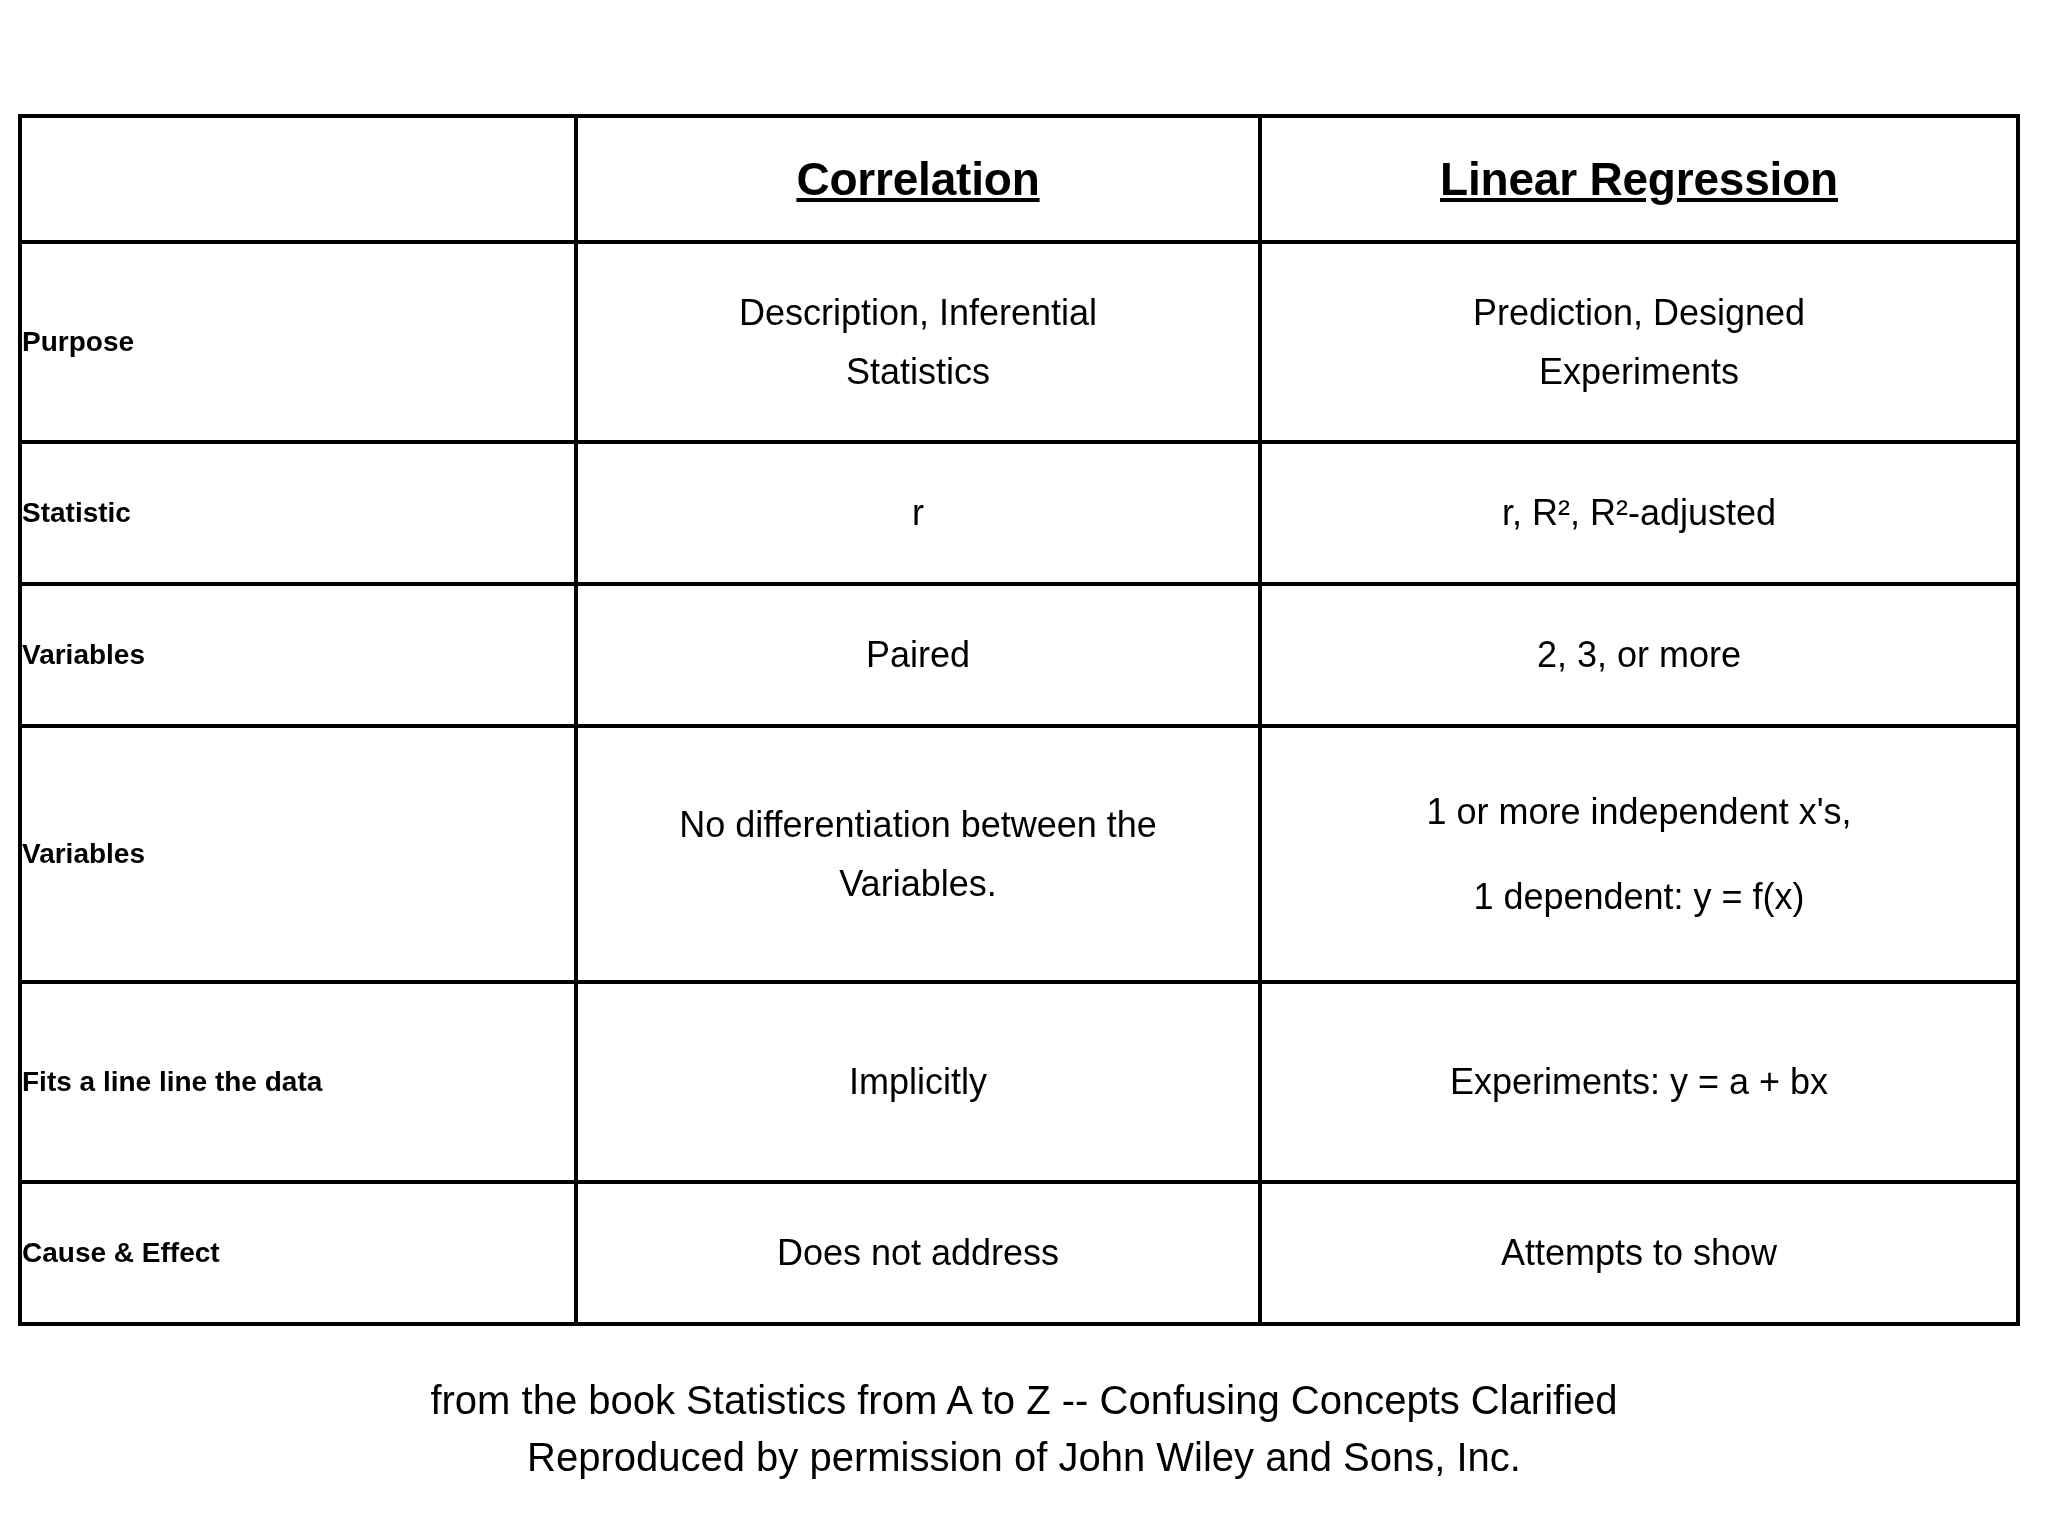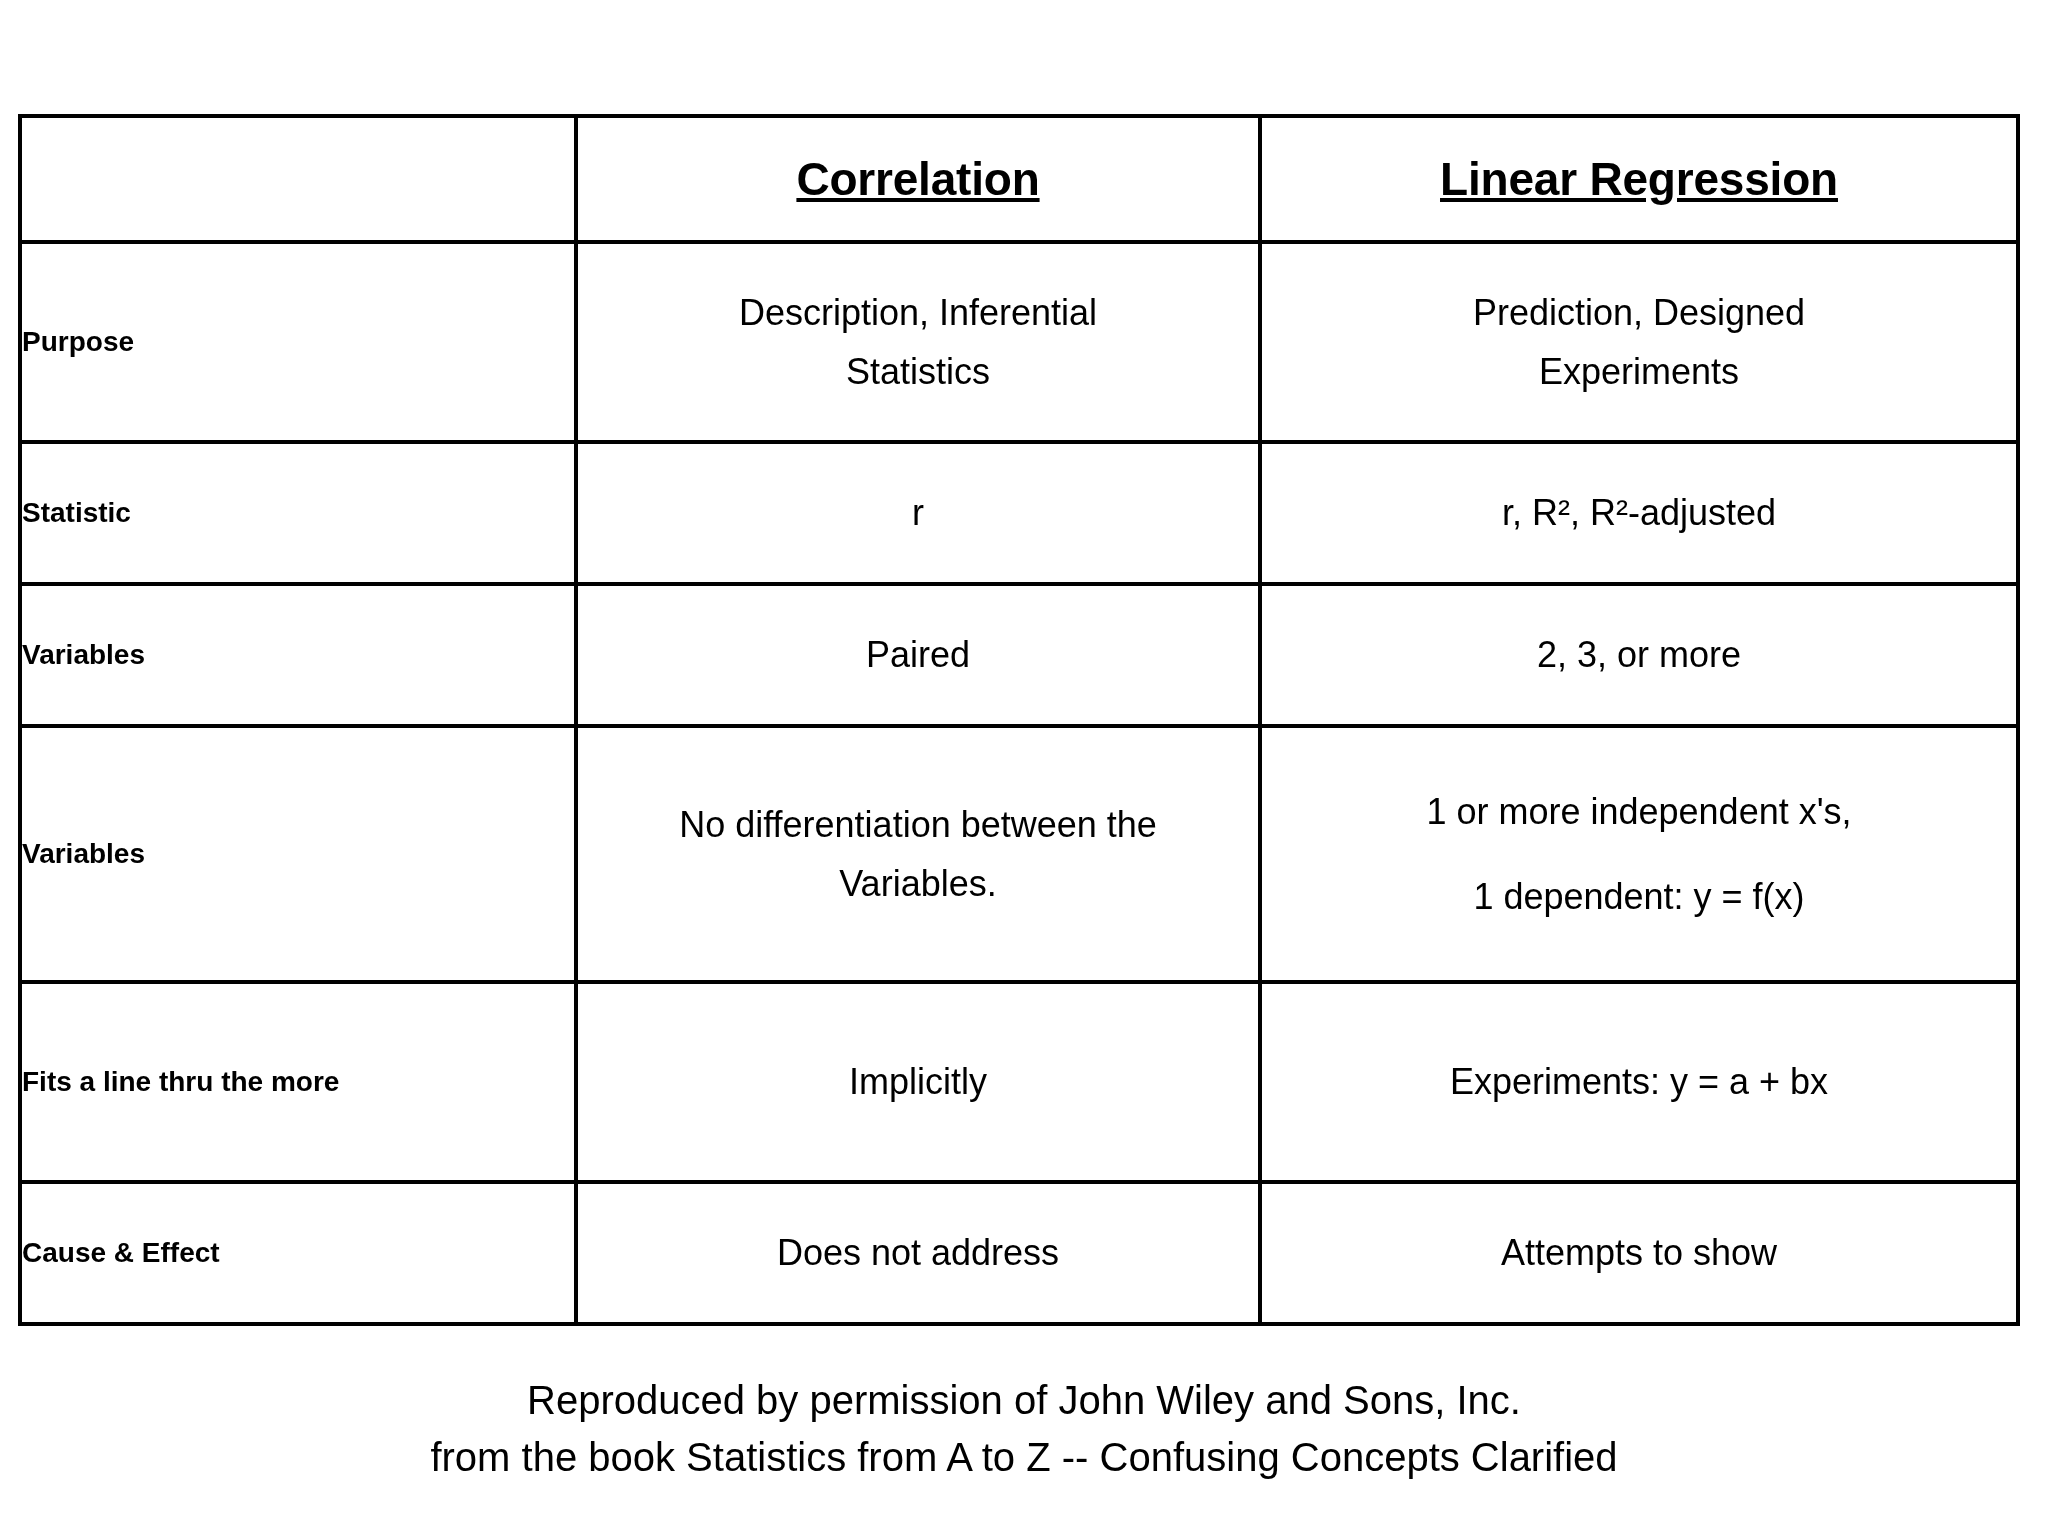--- a/index.html
+++ b/index.html
@@ -179,21 +179,21 @@
           <span class="line">Variables.</span>
         </td>
         <td class="row-value">
           <span class="line spaced">1 or more independent x's,</span>
           <span class="line spaced">1 dependent: y = f(x)</span>
         </td>
       </tr>
 
       <tr class="r-fits">
         <td class="row-label">
-          <span>Fits a line thru the more</span>
+          <span>Fits a line line the data</span>
         </td>
         <td class="row-value">
           <span class="line">Implicitly</span>
         </td>
         <td class="row-value">
           <span class="line">Experiments: y = a + bx</span>
         </td>
       </tr>
 
       <tr class="r-cause">
@@ -205,17 +205,17 @@
         </td>
         <td class="row-value">
           <span class="line">Attempts to show</span>
         </td>
       </tr>
 
     </tbody>
   </table>
 
   <div class="footer">
+    <span class="fline">from the book Statistics from A to Z -- Confusing Concepts Clarified</span>
     <span class="fline">Reproduced by permission of John Wiley and Sons, Inc.</span>
-    <span class="fline">from the book Statistics from A to Z -- Confusing Concepts Clarified</span>
   </div>
 
 </div>
 
 </body></html>

